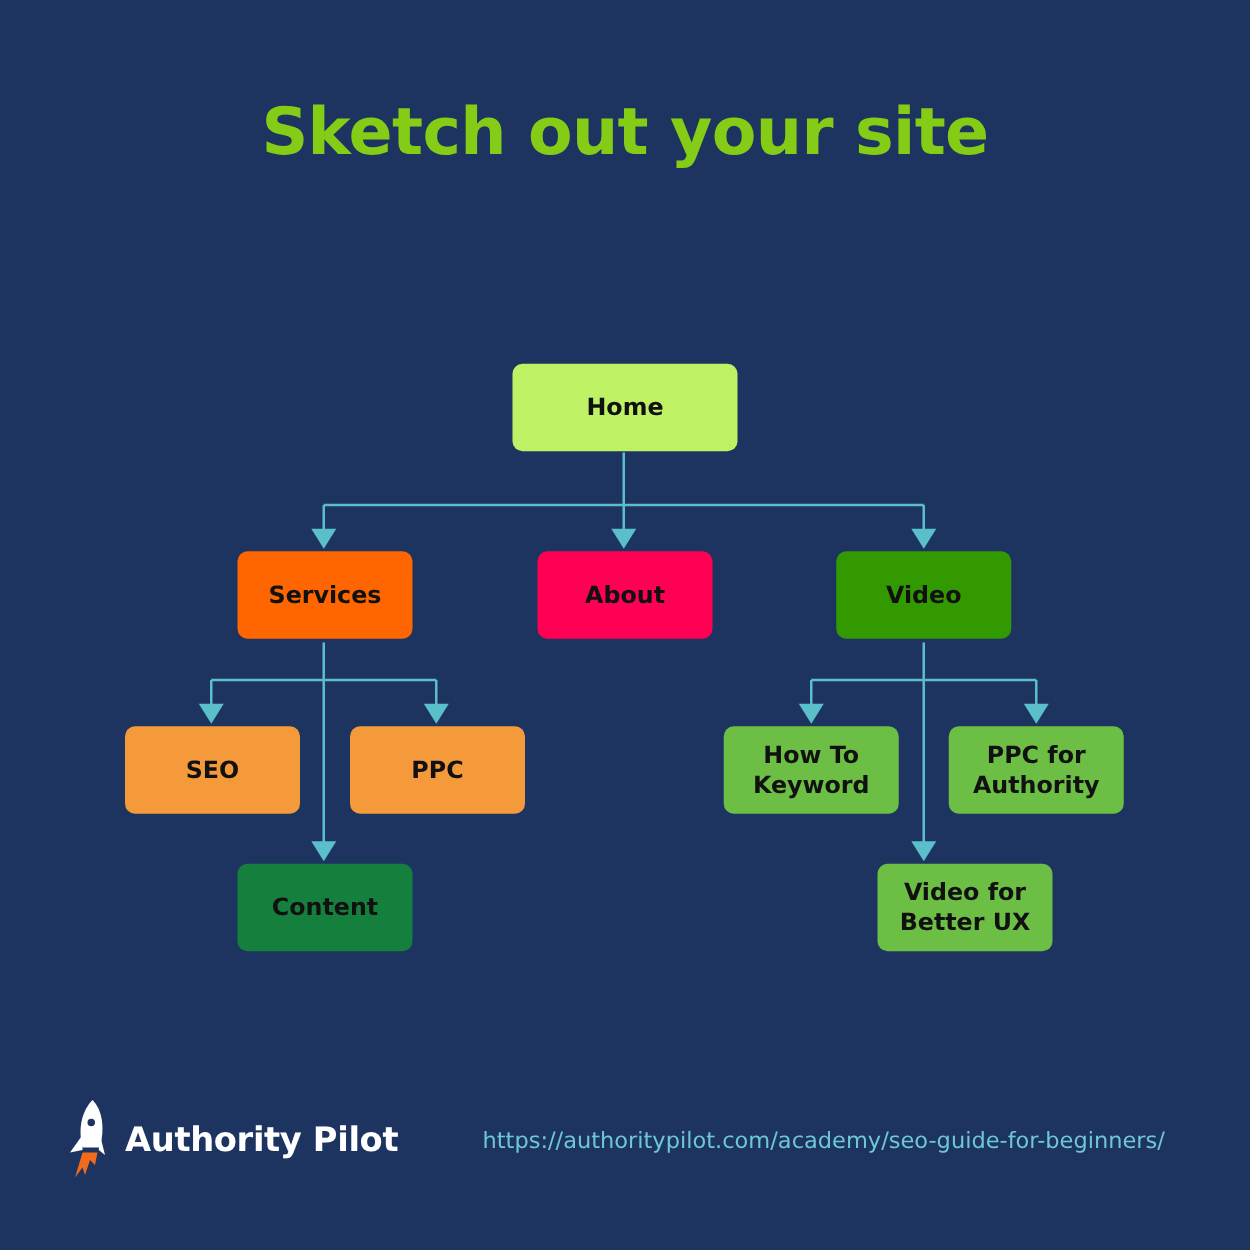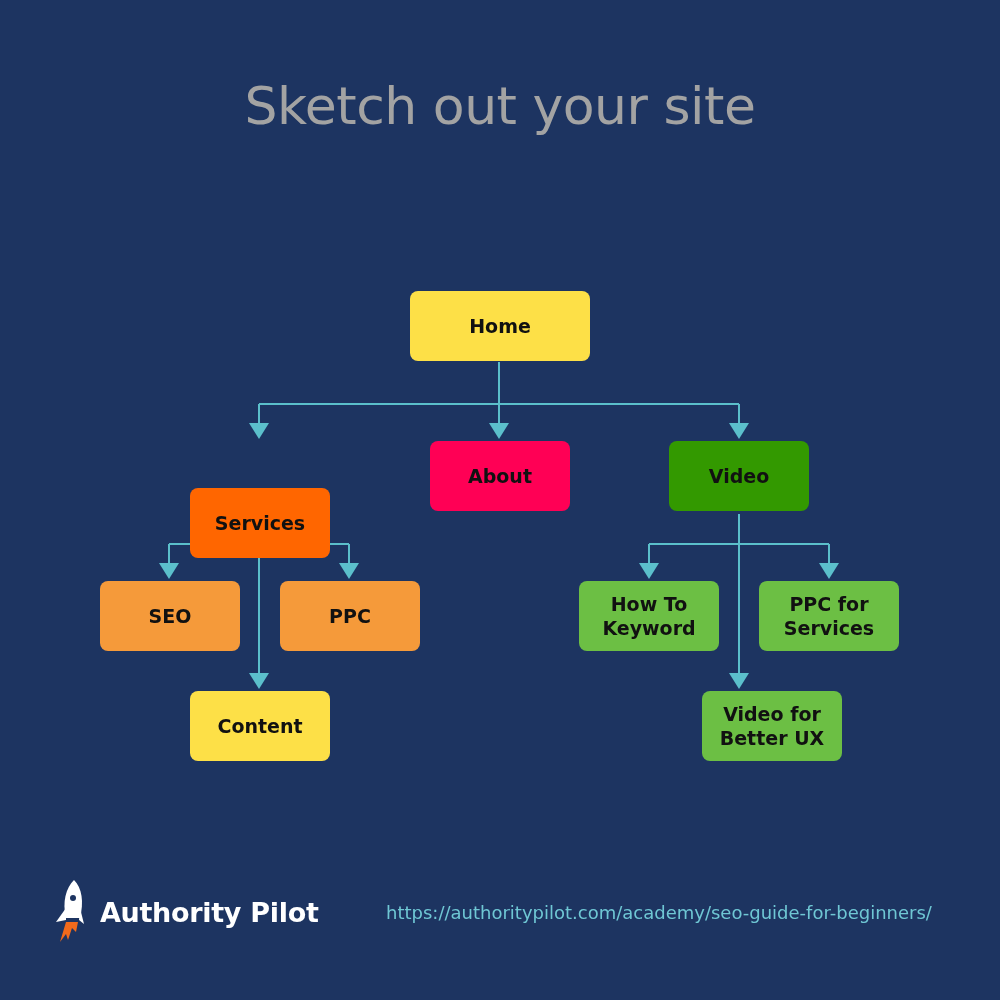--- a/index.html
+++ b/index.html
@@ -1,17 +1,17 @@
 <!DOCTYPE html>
 <html><head>
 <meta charset="utf-8">
 <style>
   html,body{margin:0;padding:0;}
   body{width:1000px;height:1000px;background:#1d3461;position:relative;overflow:hidden;font-family:"DejaVu Sans","Liberation Sans",sans-serif;}
-  .title{position:absolute;left:0;top:70px;width:1000px;text-align:center;color:#a3a3a3;font-weight:normal;font-size:52px;line-height:72px;letter-spacing:-0.5px;}
+  .title{position:absolute;left:0;top:70px;width:1000px;text-align:center;color:#84cc16;font-weight:bold;font-size:52px;line-height:72px;letter-spacing:-0.5px;}
   .title div{white-space:nowrap;}
   svg.conn{position:absolute;left:0;top:0;}
   .node{position:absolute;width:140px;height:70px;border-radius:8px;display:flex;align-items:center;justify-content:center;text-align:center;color:#111;font-weight:bold;font-size:19px;line-height:24px;box-sizing:border-box;padding:0 6px;}
   .footer-logo{position:absolute;left:52px;top:878px;display:flex;align-items:center;}
   .brand{color:#fff;font-weight:bold;font-size:27px;margin-left:12px;letter-spacing:-0.3px;text-align:center;}
   .url{position:absolute;left:386px;top:902px;color:#6fc7d4;font-size:18px;white-space:nowrap;}
 </style>
 </head>
 <body>
 
@@ -43,49 +43,49 @@
     <polygon points="729,423 749,423 739,439"></polygon>
     <polygon points="159,563 179,563 169,579"></polygon>
     <polygon points="339,563 359,563 349,579"></polygon>
     <polygon points="249,673 269,673 259,689"></polygon>
     <polygon points="639,563 659,563 649,579"></polygon>
     <polygon points="819,563 839,563 829,579"></polygon>
     <polygon points="729,673 749,673 739,689"></polygon>
   </g>
 </svg>
 
-<div class="node" style="left:410px;top:291px;width:180px;background:#fde047;">
+<div class="node" style="left:410px;top:291px;width:180px;background:#bef264;">
     <span>Home</span>
   </div>
 
-<div class="node" style="left:190px;top:441px;background:#ff6600;margin-top:47px;">
+<div class="node" style="left:190px;top:441px;background:#ff6600;">
     <span>Services</span>
   </div>
 <div class="node" style="left:430px;top:441px;background:#ff0055;">
     <span>About</span>
   </div>
 <div class="node" style="left:669px;top:441px;background:#339900;">
     <span>Video</span>
   </div>
 
 <div class="node" style="left:100px;top:581px;background:#f59a3a;">
     <span>SEO</span>
   </div>
 <div class="node" style="left:280px;top:581px;background:#f59a3a;">
     <span>PPC</span>
   </div>
-<div class="node" style="left:190px;top:691px;background:#fde047;">
+<div class="node" style="left:190px;top:691px;background:#15803d;">
     <span>Content</span>
   </div>
 
 <div class="node" style="left:579px;top:581px;background:#6cbf44;">
     <span>How To Keyword</span>
   </div>
 <div class="node" style="left:759px;top:581px;background:#6cbf44;">
-    <span>PPC for Services</span>
+    <span>PPC for Authority</span>
   </div>
 <div class="node" style="left:669px;top:691px;background:#6cbf44;margin-left:33px;">
     <span>Video for Better UX</span>
   </div>
 
 <div class="footer-logo">
   <svg width="36" height="68" viewBox="0 0 36 68">
     <path d="M22 2 C30 10 32 24 28 40 L14 40 C10 24 14 10 22 2 Z" fill="#fff"></path>
     <circle cx="21" cy="20" r="3" fill="#1d3461"></circle>
     <path d="M14 30 L4 44 L14 42 Z" fill="#fff"></path>

